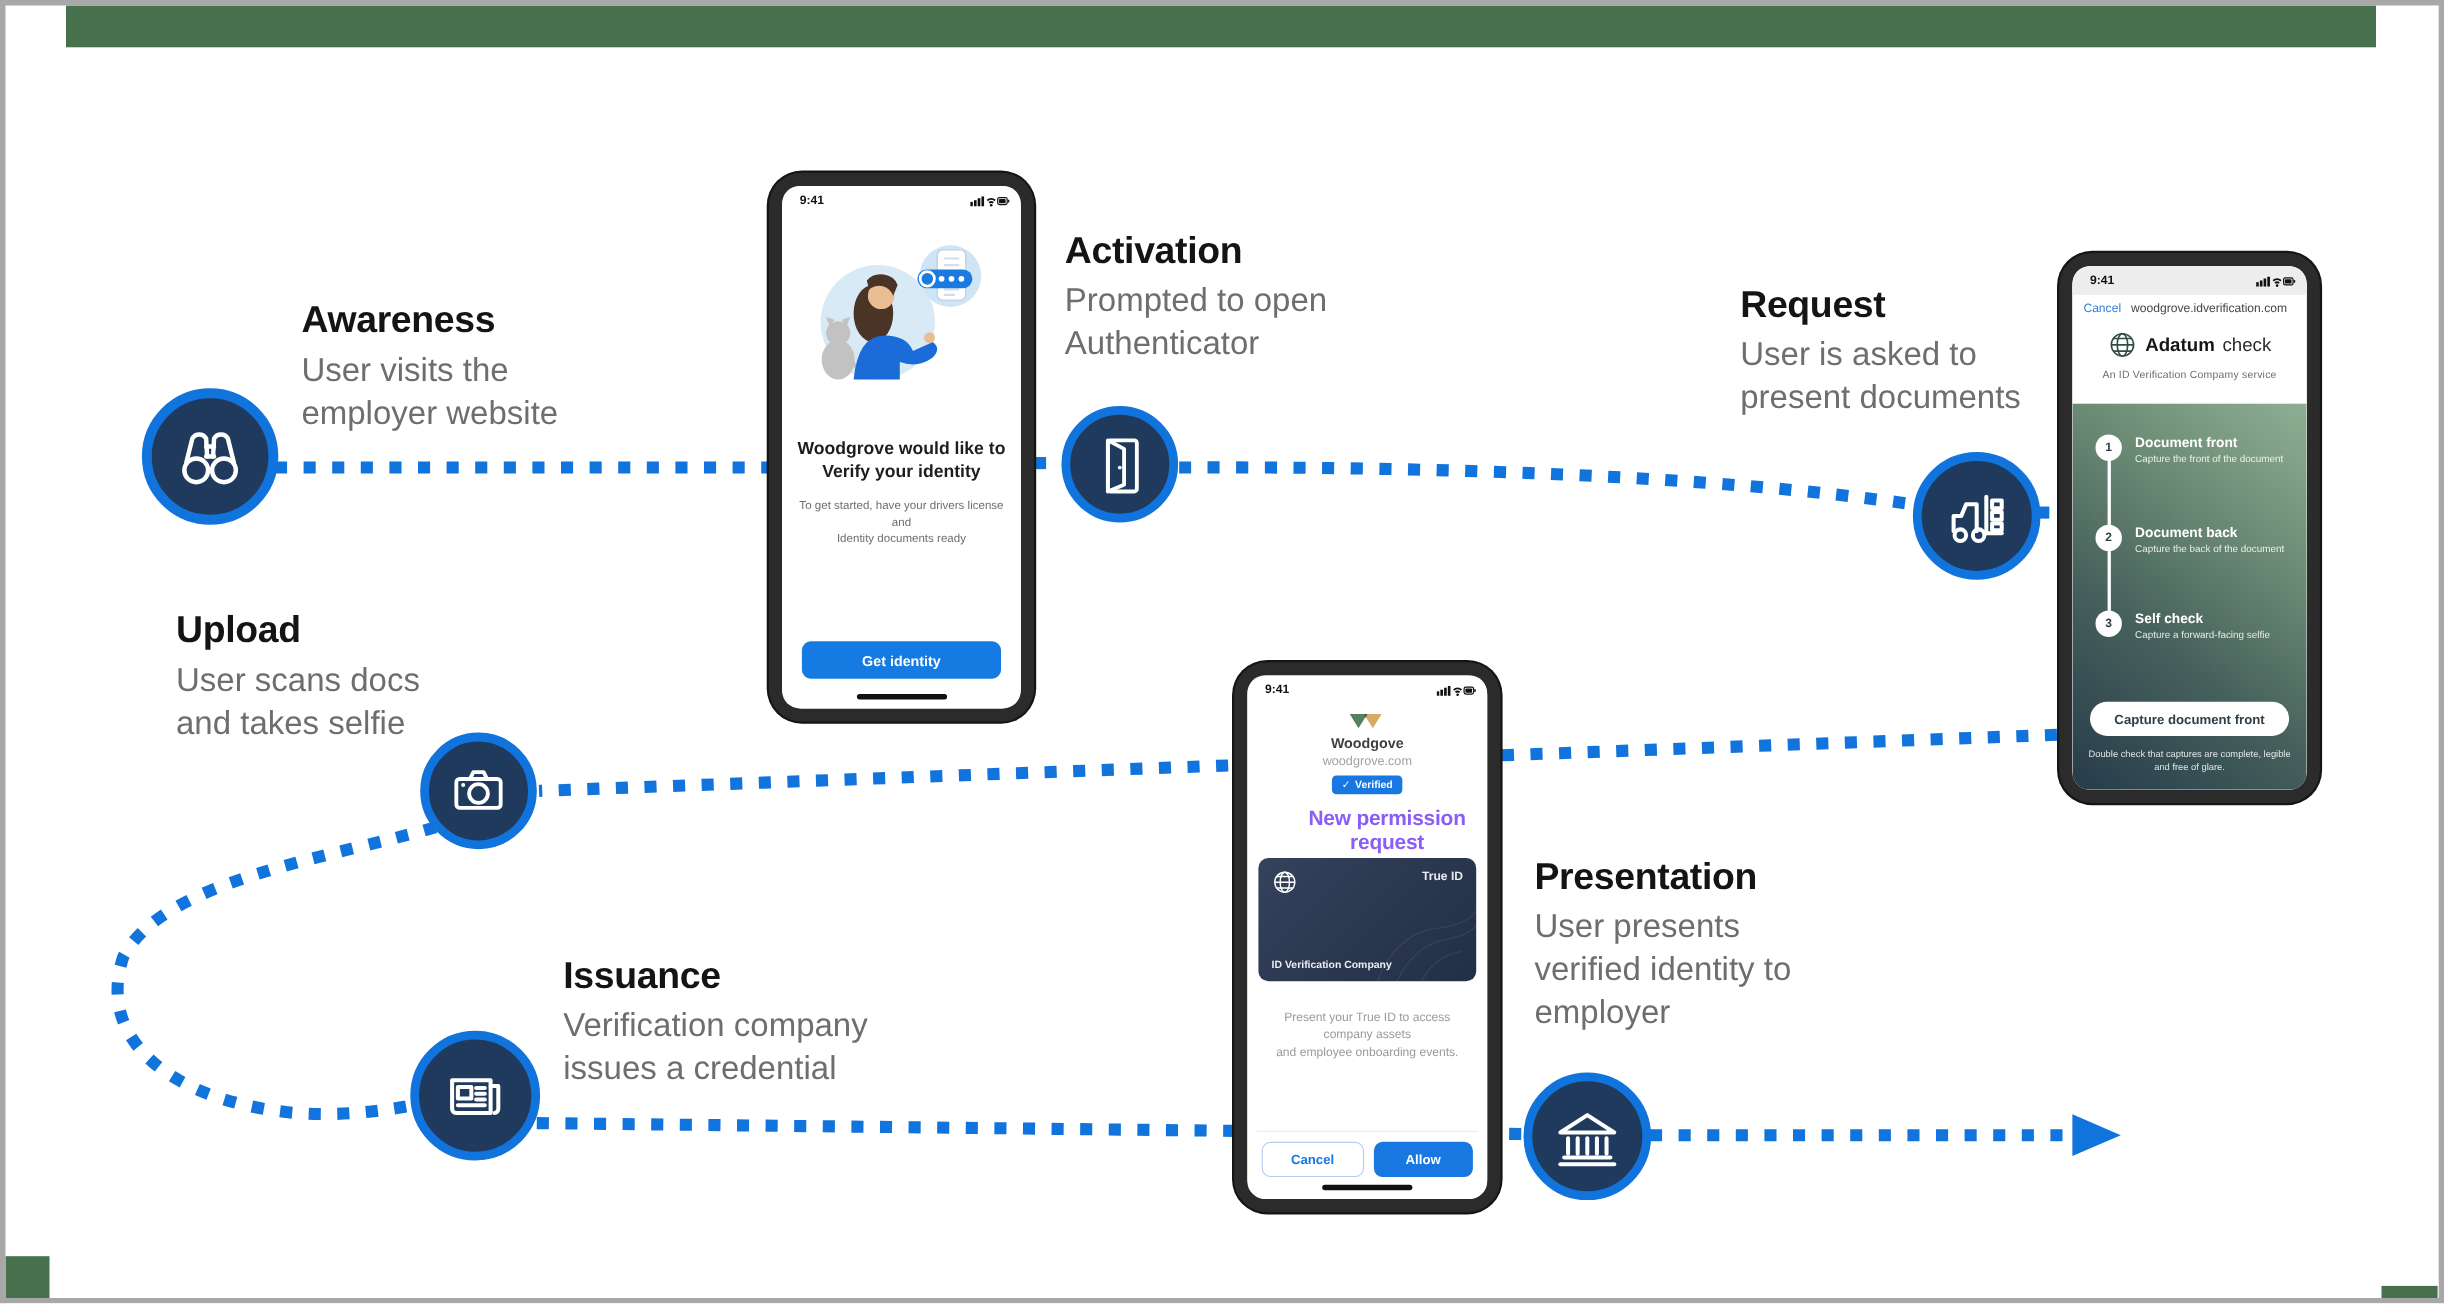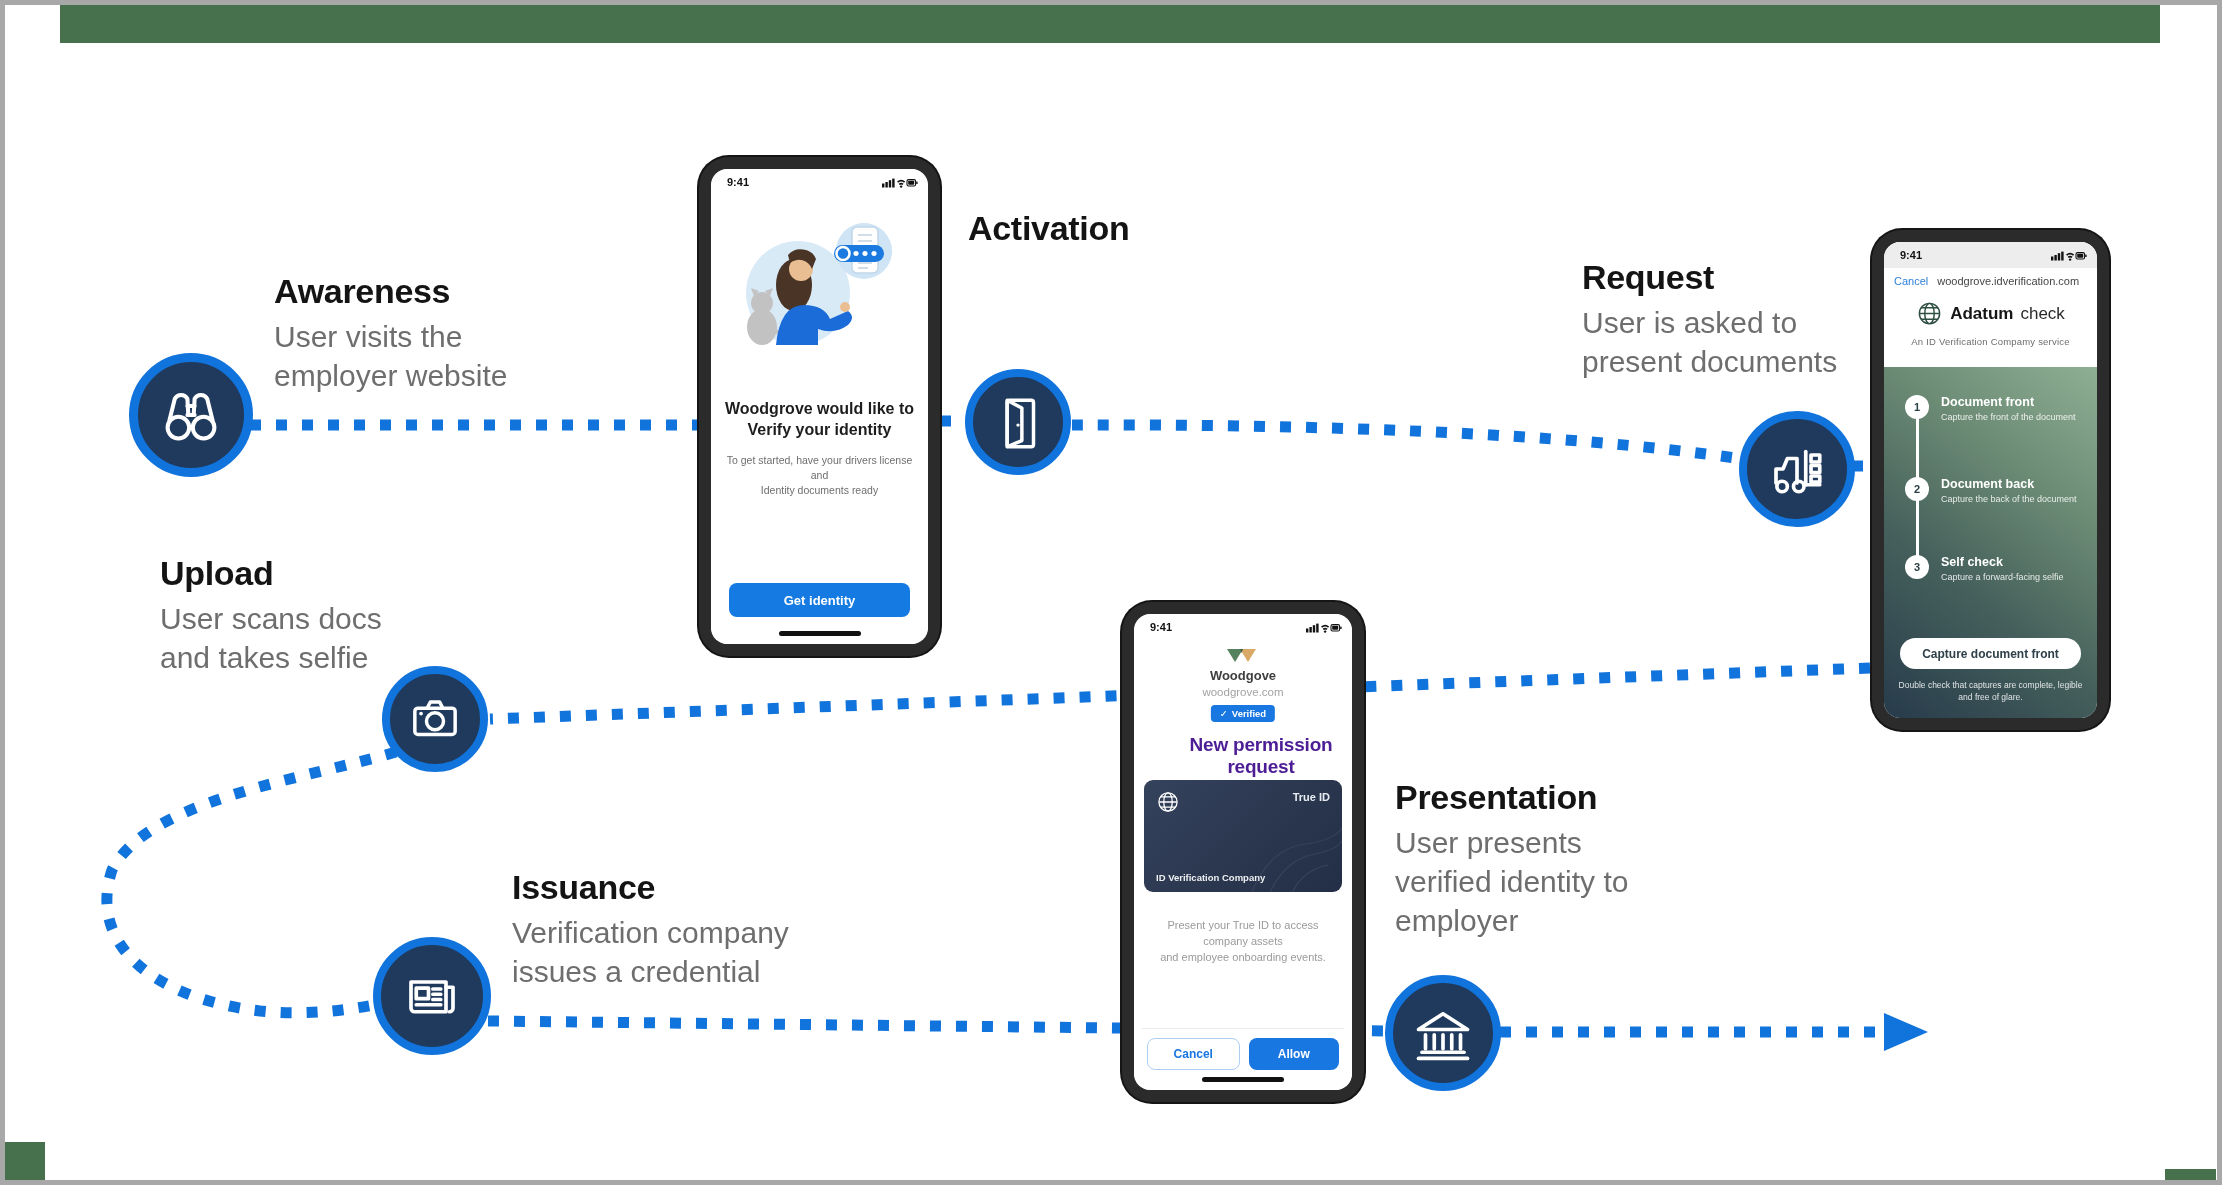--- a/index.html
+++ b/index.html
@@ -41,21 +41,21 @@
   .p1-illo{position:absolute;left:50%;transform:translateX(-50%);top:42px;}
   .p1-title{position:absolute;left:8px;right:8px;top:230px;text-align:center;font-size:16px;font-weight:700;color:#1d1d1d;line-height:1.3;white-space:pre-line;}
   .p1-sub{position:absolute;left:10px;right:10px;top:284px;text-align:center;font-size:10.5px;color:#6e6e6e;line-height:1.45;white-space:pre-line;}
   .p1-btn{position:absolute;left:18px;right:18px;top:414px;height:34px;border-radius:8px;background:#157BE2;color:#fff;font-size:13px;font-weight:600;display:flex;align-items:center;justify-content:center;}
 
   
   .p2-logo{position:absolute;left:50%;transform:translateX(-50%);top:34px;}
   .p2-brand{position:absolute;left:0;right:0;top:54px;text-align:center;font-size:13px;font-weight:600;color:#3f3f3f;}
   .p2-domain{position:absolute;left:0;right:0;top:72px;text-align:center;font-size:11.5px;color:#a3a3a3;}
   .p2-badge{position:absolute;left:50%;transform:translateX(-50%);top:91px;background:#1877E0;border-radius:4px;color:#fff;font-size:9.5px;font-weight:600;padding:3px 9px;display:flex;gap:4px;align-items:center;}
-  .p2-heading{position:absolute;left:0;right:0;top:120px;text-align:center;font-size:19px;font-weight:700;color:#4c1d95;letter-spacing:-0.2px;padding-left:36px;}
+  .p2-heading{position:absolute;left:0;right:0;top:120px;text-align:center;font-size:19px;font-weight:700;color:#8b5cf6;letter-spacing:-0.2px;padding-left:36px;}
   .p2-card{position:absolute;left:10px;right:10px;top:166px;height:112px;border-radius:9px;background:linear-gradient(135deg,#35425C 0%,#2B374F 55%,#232F47 100%);font-weight:bold;}
   .p2-card .trueid{position:absolute;top:11px;right:12px;font-size:11px;color:#E8ECF2;}
   .p2-card .issuer{position:absolute;bottom:9px;left:12px;font-size:9.5px;color:rgba(255,255,255,.92);}
   .p2-card .globe{position:absolute;top:9px;left:11px;}
   .p2-body{position:absolute;left:12px;right:12px;top:304px;text-align:center;font-size:11px;color:#9a9a9a;line-height:1.45;white-space:pre-line;}
   .p2-divider{position:absolute;left:8px;right:8px;top:414px;height:1px;background:#ECECEC;}
   .p2-btnrow{position:absolute;left:13px;right:13px;top:424px;display:flex;gap:9px;}
   .p2-cancel{flex:1;height:32px;border-radius:8px;background:#fff;border:1.5px solid #AECFF3;color:#1877E0;font-size:12px;font-weight:600;display:flex;align-items:center;justify-content:center;box-sizing:border-box;}
   .p2-allow{flex:1;height:32px;border-radius:8px;background:#1877E0;color:#fff;font-size:12px;font-weight:600;display:flex;align-items:center;justify-content:center;}
 
@@ -102,20 +102,22 @@
     <polygon points="1884,1013 1884,1051 1928,1032" fill="#1173DC" stroke="none"></polygon>
   </svg>
 
   <div class="step-label" style="left:274px;top:272px;">
     <h3 class="step-title">Awareness</h3>
     <p class="step-desc">User visits the
 employer website</p>
   </div>
   <div class="step-label" style="left:968px;top:209px;">
     <h3 class="step-title">Activation</h3>
+    <p class="step-desc">Prompted to open
+Authenticator</p>
   </div>
   <div class="step-label" style="left:160px;top:554px;">
     <h3 class="step-title">Upload</h3>
     <p class="step-desc">User scans docs
 and takes selfie</p>
   </div>
   <div class="step-label" style="left:1582px;top:258px;">
     <h3 class="step-title">Request</h3>
     <p class="step-desc">User is asked to
 present documents</p>

